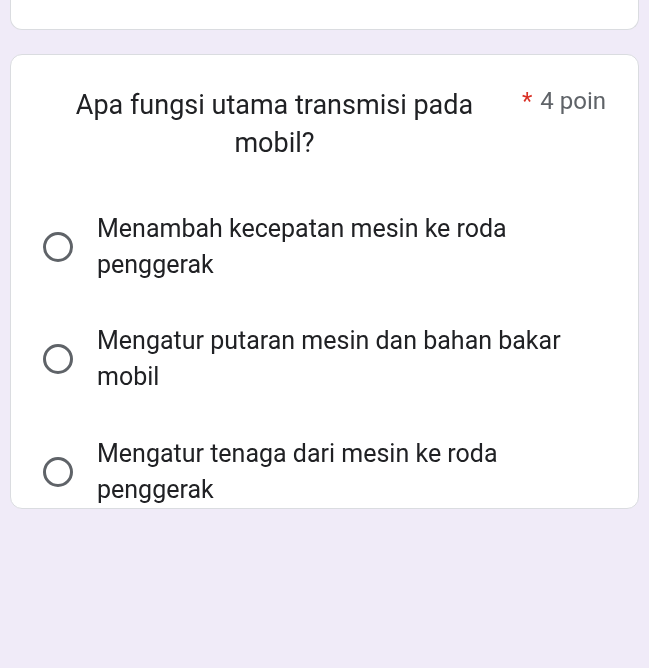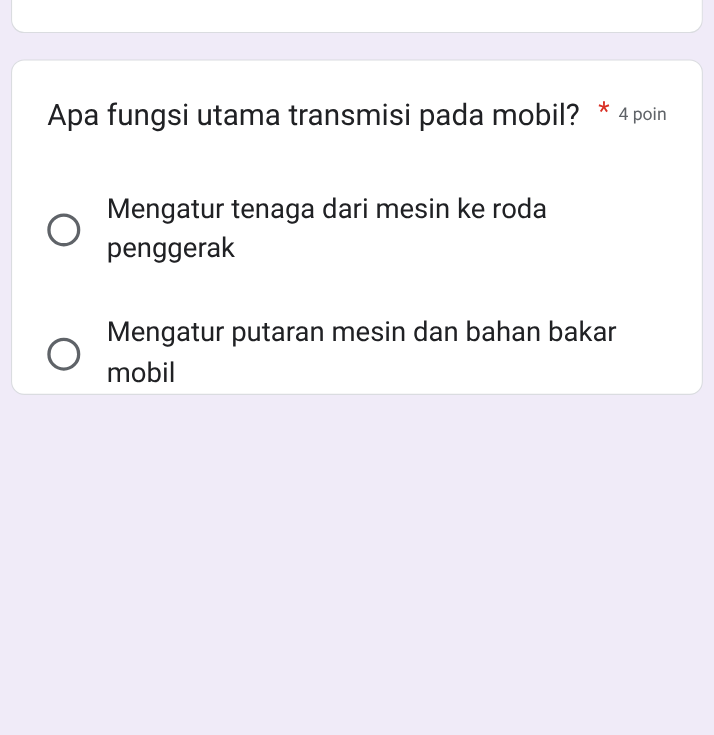--- a/index.html
+++ b/index.html
@@ -28,41 +28,42 @@
       margin: 0 10px;
       padding: 32px 32px 0 32px;
       border: 1px solid #dadce0;
     }
     .question-header {
       display: flex;
       align-items: flex-start;
       justify-content: space-between;
       gap: 16px;
       margin-bottom: 48px;
+      text-align: center;
     }
     .question-text {
       font-size: 27px;
       font-weight: 400;
       color: #202124;
       line-height: 1.4;
       flex: 1;
     }
     .points-wrap {
       display: flex;
       align-items: baseline;
       gap: 8px;
       flex-shrink: 0;
     }
     .required-mark {
       color: #d93025;
       font-size: 24px;
     }
     .points-text {
       color: #5f6368;
-      font-size: 16px;
+      font-size: 24px;
     }
     .options {
       display: flex;
       flex-direction: column;
       gap: 40px;
     }
     .option {
       display: flex;
       align-items: center;
       gap: 24px;
@@ -91,20 +92,24 @@
     <div class="question-text">Apa fungsi utama transmisi pada mobil?</div>
     <div class="points-wrap">
       <span class="required-mark">*</span>
       <span class="points-text">4 poin</span>
     </div>
   </div>
 
   <div class="options">
     <div class="option">
       <div class="radio-circle"></div>
-      <div class="option-text">Mengatur tenaga dari mesin ke roda penggerak</div>
+      <div class="option-text">Menambah kecepatan mesin ke roda penggerak</div>
     </div>
     <div class="option">
       <div class="radio-circle"></div>
       <div class="option-text">Mengatur putaran mesin dan bahan bakar mobil</div>
     </div>
+    <div class="option">
+      <div class="radio-circle"></div>
+      <div class="option-text">Mengatur tenaga dari mesin ke roda penggerak</div>
+    </div>
   </div>
 </div>
 
 </body></html>

